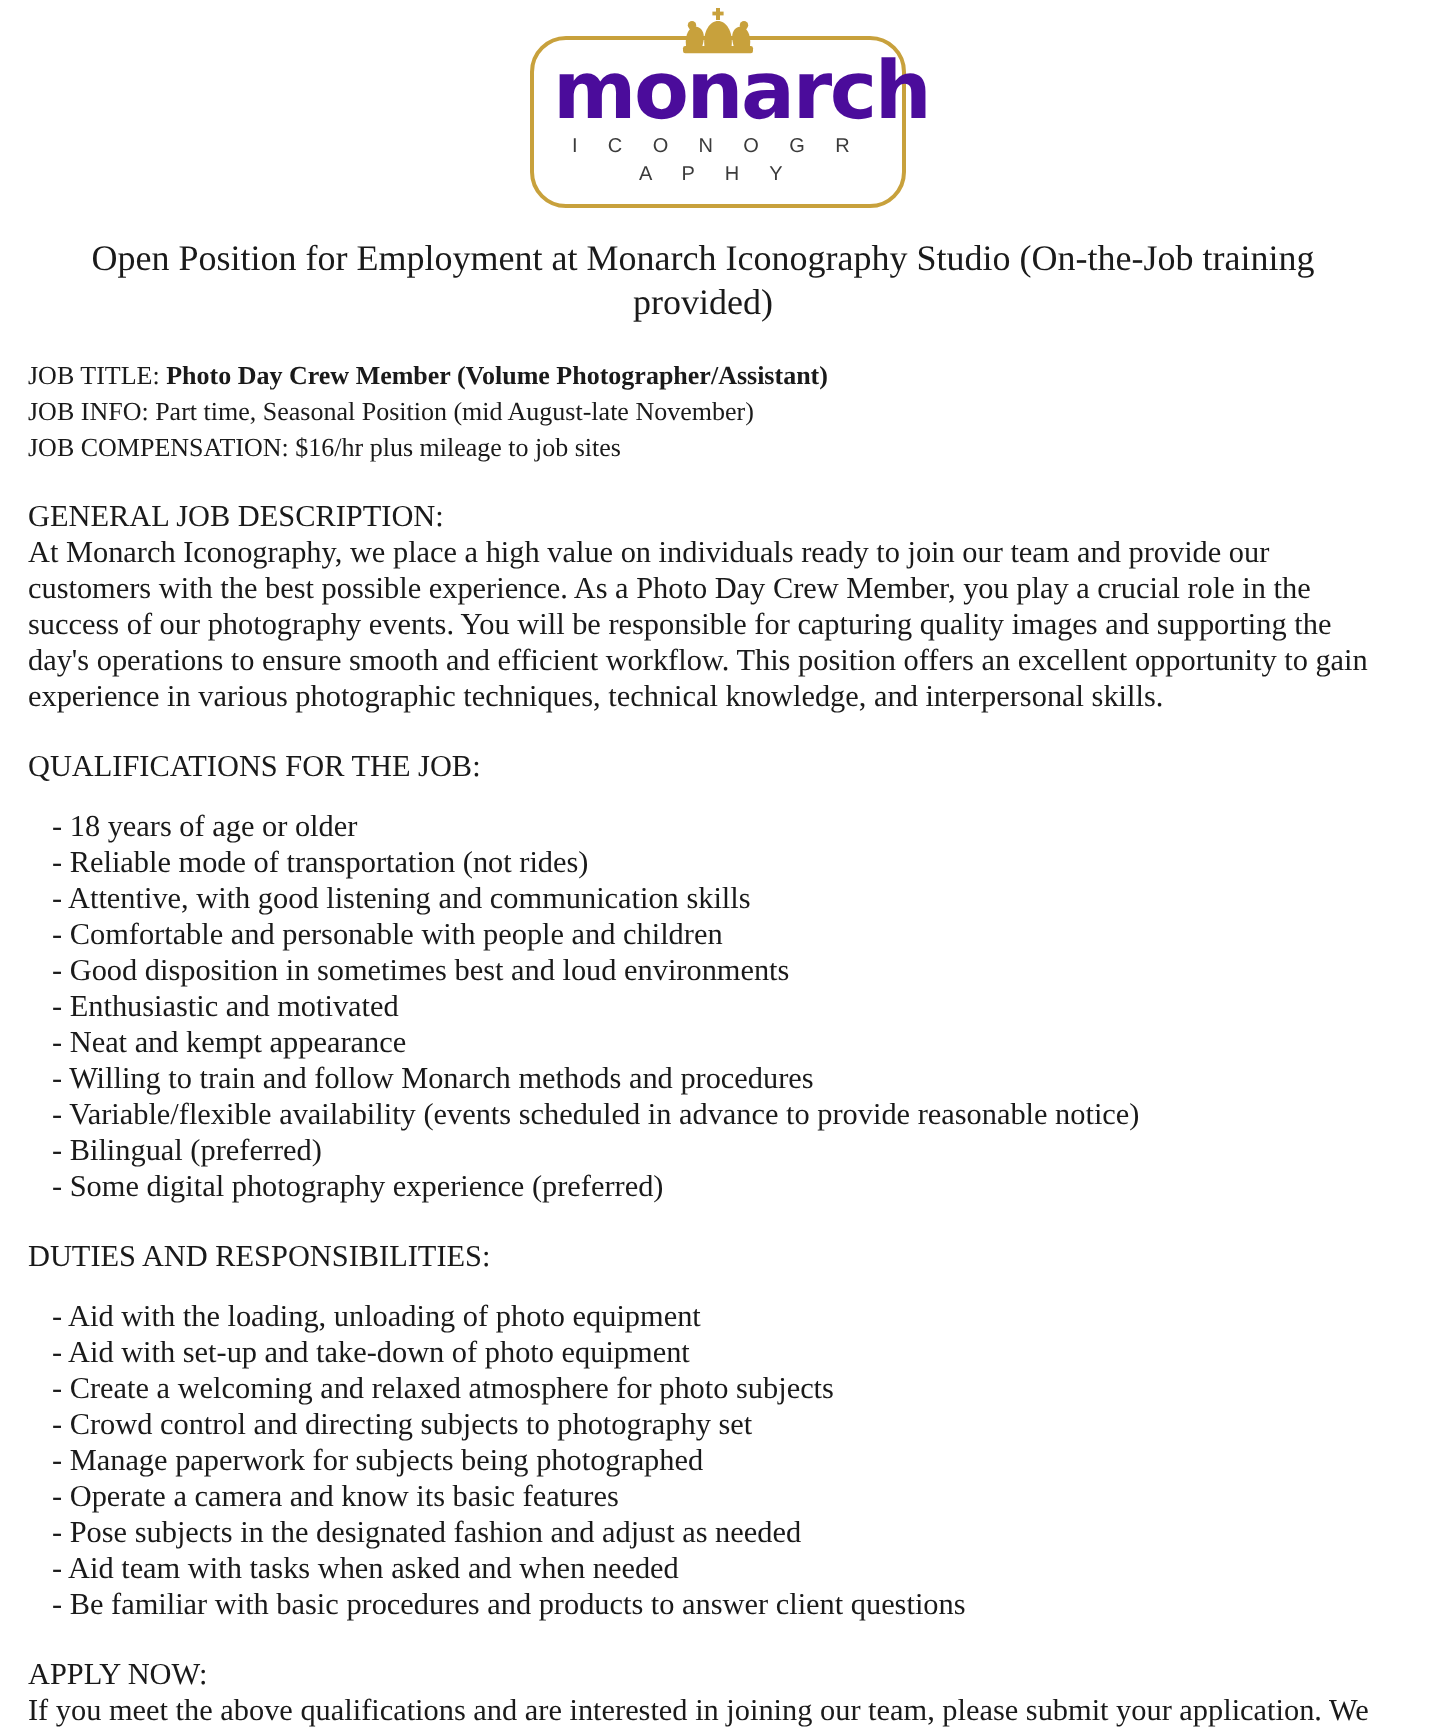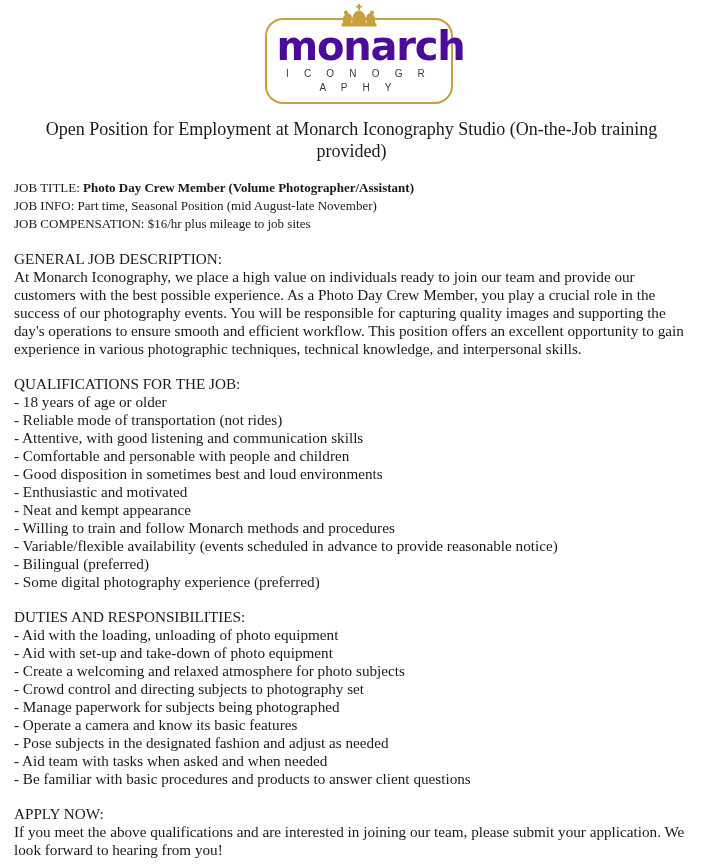--- a/index.html
+++ b/index.html
@@ -94,21 +94,21 @@
     line-height: 18px;
   }
   .para {
     font-size: 15.2px;
     line-height: 18px;
     max-width: 672px;
     text-align: left;
   }
   ul.bullets {
     list-style: none;
-    margin: 0;
+    margin: 12px;
     padding: 0;
   }
   ul.bullets li {
     font-size: 15.2px;
     line-height: 18px;
   }
 </style>
 </head>
 <body>
 

